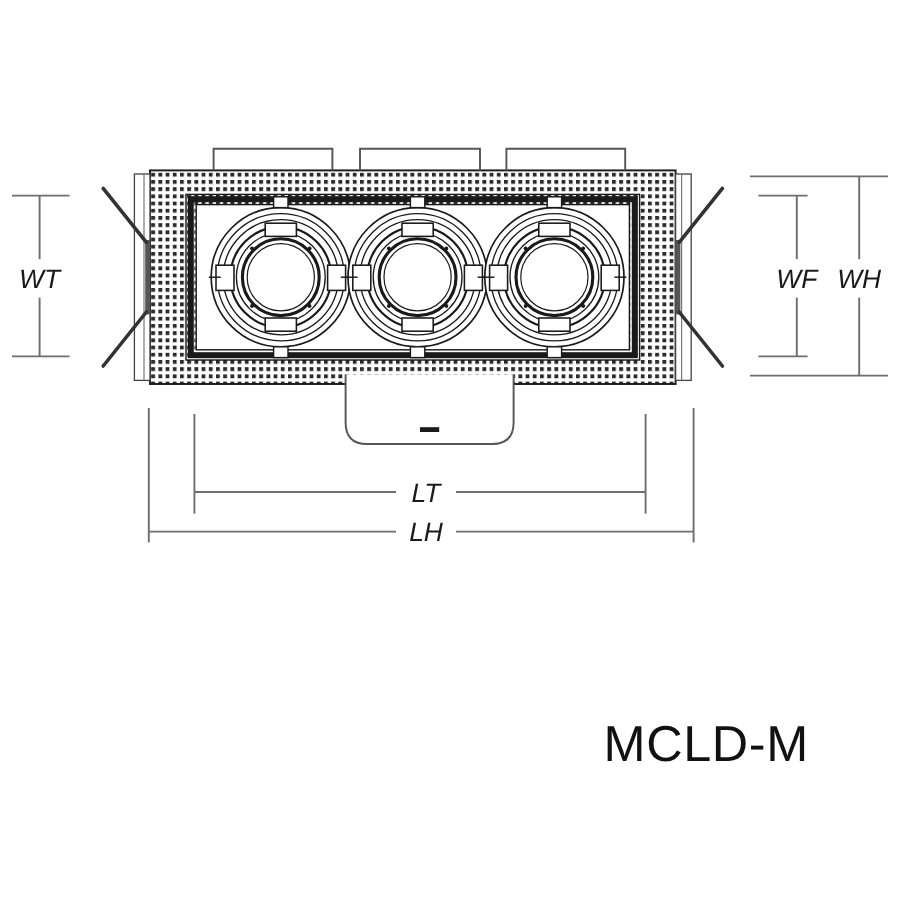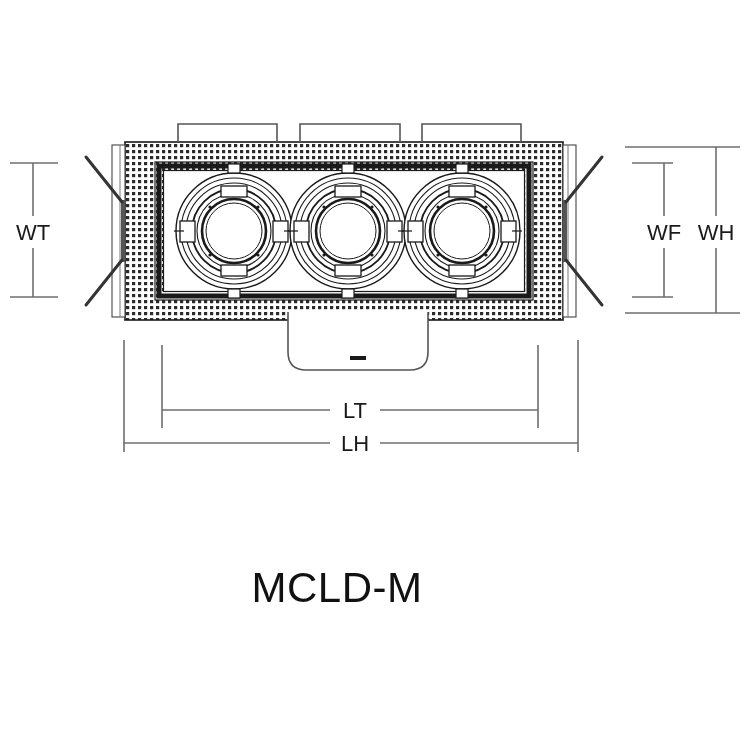--- a/index.html
+++ b/index.html
@@ -1,22 +1,22 @@
 <!DOCTYPE html>
 <html><head>
 <meta charset="utf-8">
 <style>
   html,body{margin:0;padding:0;background:#ffffff;}
   body{width:750px;height:752px;position:relative;overflow:hidden;
        font-family:"Liberation Sans","DejaVu Sans",sans-serif;}
-  #stage{position:absolute;left:0;top:0;width:750px;height:752px;}
+  #stage{position:absolute;left:0;top:0;width:750px;height:752px;font-style:italic;}
   svg{display:block;}
   .dimlabel{font-family:"Liberation Sans","DejaVu Sans",sans-serif;
             font-size:22px;fill:#1a1a1a;}
-  #caption{position:absolute;left:0;top:560px;width:674px;text-align:center;}
+  #caption{position:absolute;left:0;top:592px;width:674px;text-align:right;}
   #caption div{font-size:42px;color:#111;line-height:1.33;letter-spacing:0.5px;}
 </style>
 </head>
 <body>
 
 <div id="stage">
 <svg width="750" height="752" viewBox="0 0 750 752">
 
   <defs>
 

